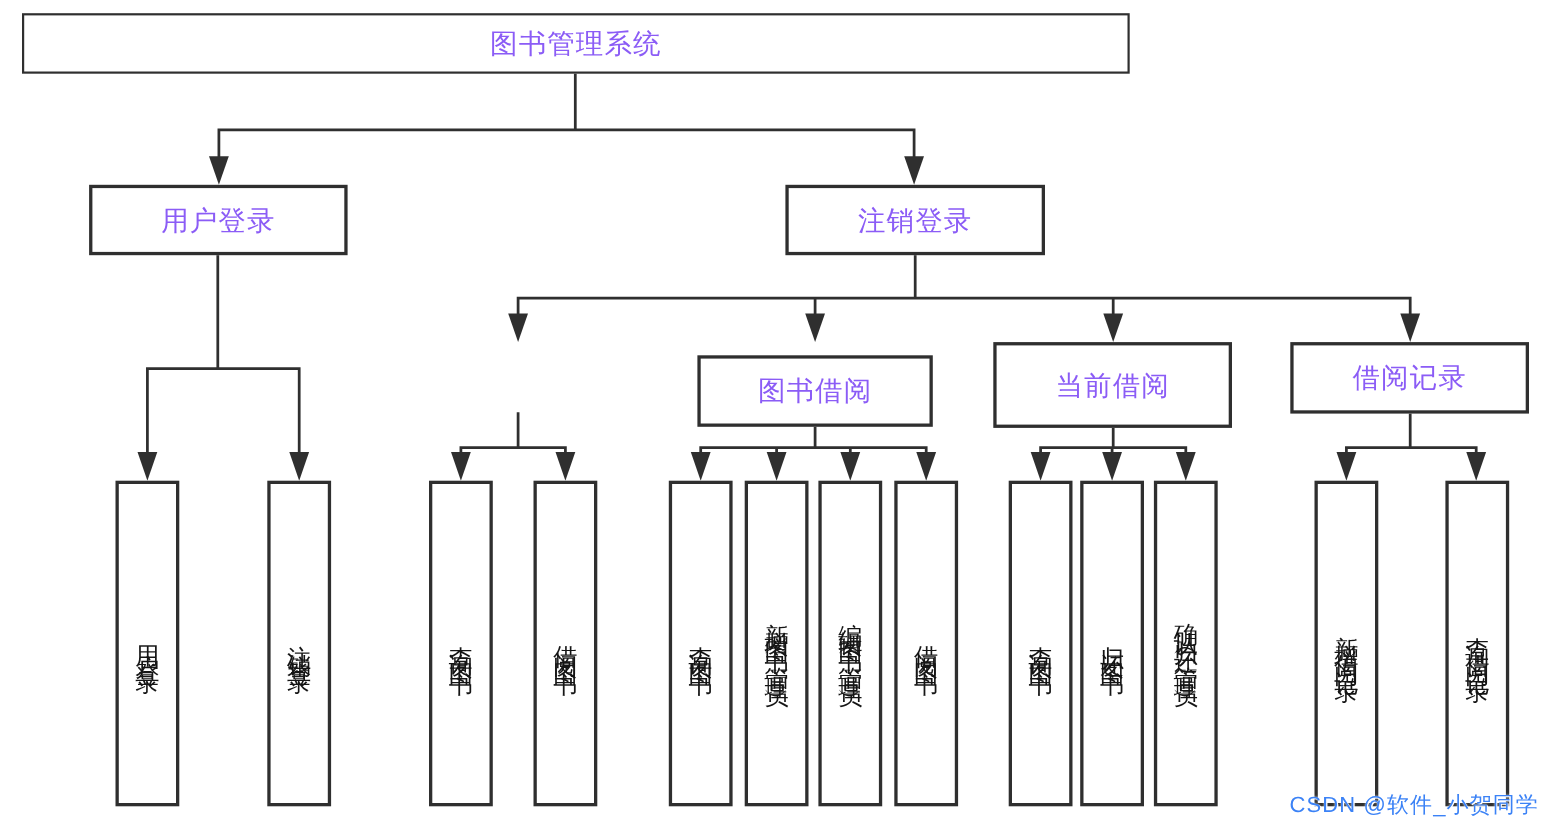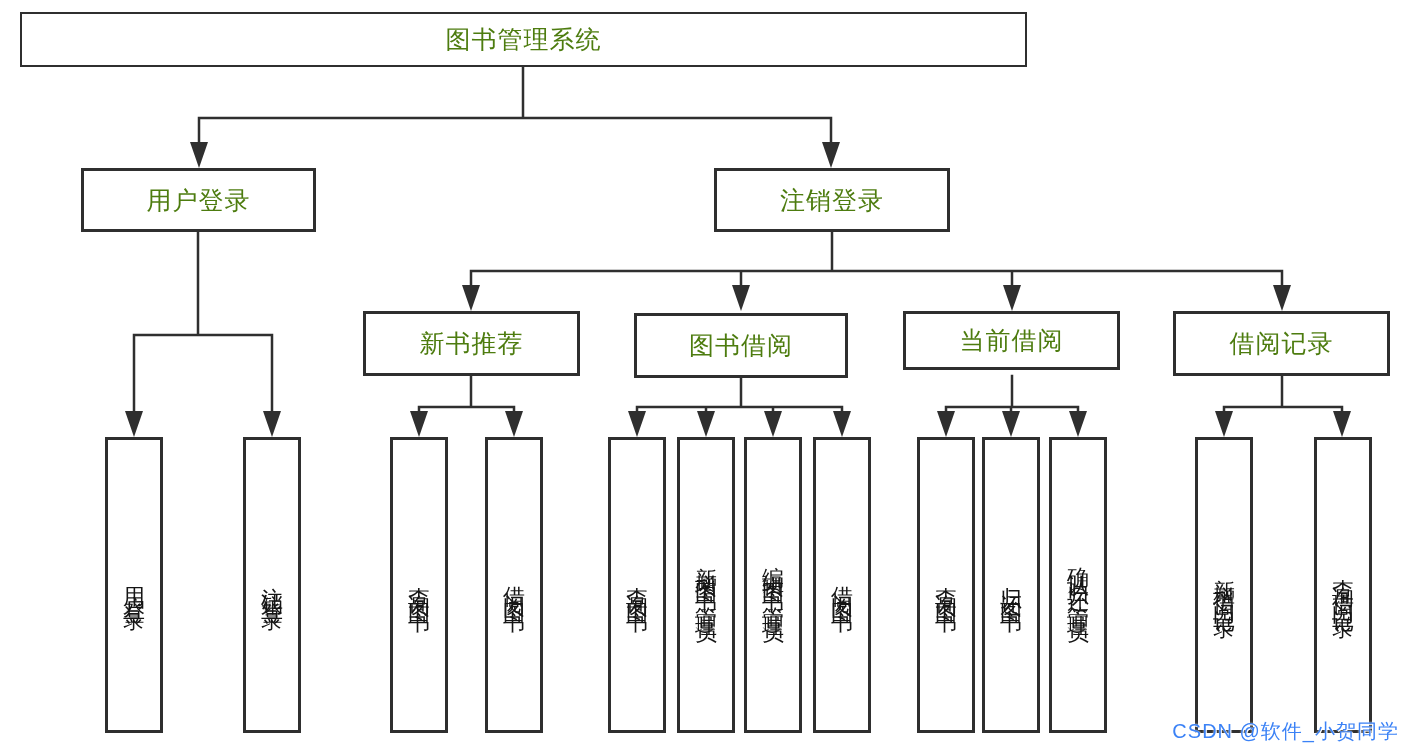--- a/index.html
+++ b/index.html
@@ -36,21 +36,21 @@
     position: absolute;
     box-sizing: border-box;
     background: #ffffff;
     border: 3px solid #2f2f2f;
     display: flex;
     align-items: center;
     justify-content: center;
   }
   .hlabel {
     font-size: 25px;
-    color: #4d7c0f;
+    color: #8b5cf6;
     letter-spacing: 1px;
     white-space: nowrap;
   }
   .vbox { border-width: 3px; }
   .vlabel {
     writing-mode: vertical-rl;
     text-orientation: mixed;
     font-size: 22px;
     letter-spacing: 8px;
     color: #151515;
@@ -119,27 +119,24 @@
     <span class="hlabel">图书管理系统</span>
   </div>
 
   <div class="node" style="left:81px; top:168px; width:235px; height:64px;">
     <span class="hlabel">用户登录</span>
   </div>
   <div class="node" style="left:714px; top:168px; width:236px; height:64px;">
     <span class="hlabel">注销登录</span>
   </div>
 
-  <div class="node" style="left:363px; top:311px; width:217px; height:65px;">
-    <span class="hlabel">新书推荐</span>
-  </div>
-  <div class="node" style="left:634px; top:313px; width:214px; height:65px;font-family:Liberation Mono, monospace;">
+  <div class="node" style="left:634px; top:323px; width:214px; height:65px;font-family:Liberation Mono, monospace;">
     <span class="hlabel">图书借阅</span>
   </div>
-  <div class="node" style="left:903px; top:311px; width:217px; height:59px;">
+  <div class="node" style="left:903px; top:311px; width:217px; height:78px;">
     <span class="hlabel">当前借阅</span>
   </div>
   <div class="node" style="left:1173px; top:311px; width:217px; height:65px;">
     <span class="hlabel">借阅记录</span>
   </div>
 
   <div class="node vbox" style="left:105px; top:437px; width:58px; height:296px;">
     <span class="vlabel">用户登录</span>
   </div>
   <div class="node vbox" style="left:243px; top:437px; width:58px; height:296px;">

